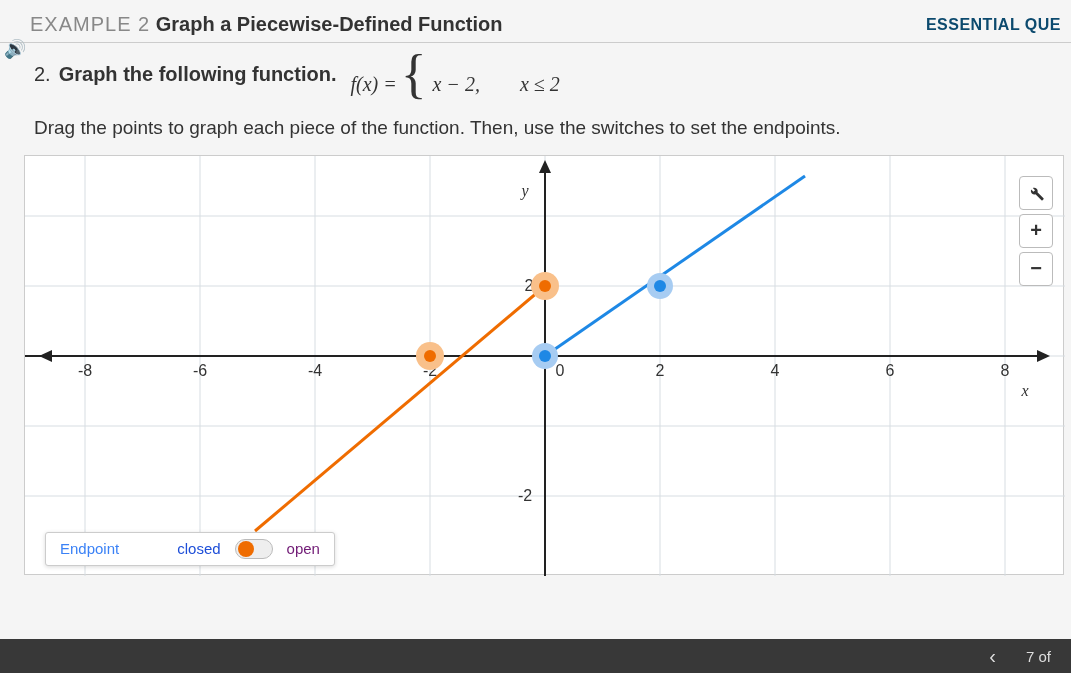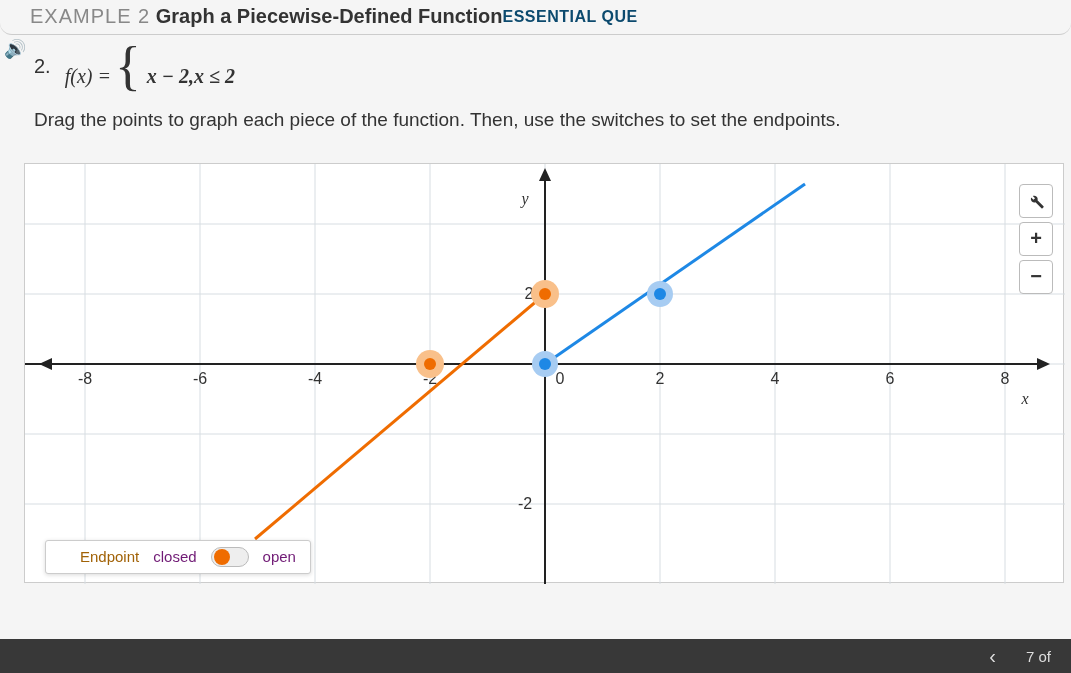--- a/index.html
+++ b/index.html
@@ -6,25 +6,24 @@
   body {
     font-family: Arial, sans-serif;
     background: #f5f5f5;
     width: 1071px;
     height: 673px;
     overflow: hidden;
     position: relative;
   }
   .header-bar {
     display: flex;
-    justify-content: flex-start;
+    justify-content: space-between;
     align-items: center;
-    padding: 5px 10px 6px 30px;
+    padding: 13px 10px 6px 30px;
     border-bottom: 1px solid #ccc;
-    border-radius: 12px;
   }
   .example-title {
     font-size: 20px;
     color: #333;
   }
   .example-title .ex { color: #888; font-weight: 500; letter-spacing: 1px;}
   .example-title .bold { font-weight: 600; color: #333; }
   .essential {
     color: #0c4a6e;
     font-weight: 700;
@@ -54,26 +53,26 @@
   .piecewise {
     display: inline-flex;
     align-items: flex-end;
     margin-left: 6px;
     font-size: 20px;
     font-style: italic;
     font-family: 'Times New Roman', serif;
   }
   .brace { font-size: 54px; font-weight: 200; line-height: 0.8; margin: 0 6px 0 4px; font-style: normal;}
   .piece-rows { display: flex; flex-direction: column; gap: 6px; font-style: normal;}
-  .piece-rows .row { display: flex; font-family: 'Times New Roman', serif; font-style: italic; font-weight: bold;}
+  .piece-rows .row { display: flex; gap: 40px; font-family: 'Times New Roman', serif; font-style: italic;}
   .instr {
     font-size: 19px;
     color: #333;
     margin-left: 14px;
-    margin-bottom: 28px;
+    margin-bottom: 12px;
     line-height: 1.5;
   }
   .graph-wrap {
     position: relative;
     width: 1040px;
     height: 420px;
     margin-left: 4px;
     background: #fff;
     border: 1px solid #ccc;
   }
@@ -96,22 +95,22 @@
     position: absolute;
     left: 20px; bottom: 8px;
     display: flex; align-items: center; gap: 14px;
     background: #fff;
     border: 1px solid #ccc;
     border-radius: 3px;
     padding: 6px 14px;
     font-size: 15px;
     box-shadow: 0 1px 4px rgba(0,0,0,0.15);
   }
-  .endpoint-bar .lbl { color: #a16207; margin-left: 20px; }
-  .endpoint-bar .closed { color: #701a75; }
+  .endpoint-bar .lbl { color: #3b82f6; }
+  .endpoint-bar .closed { color: #1d4ed8; margin-left: 44px; }
   .endpoint-bar .open { color: #701a75; }
   .switch {
     width: 38px; height: 20px; border-radius: 11px;
     background: #eee; border:1px solid #bbb; position: relative;
   }
   .switch .knob {
     width: 16px; height:16px; border-radius: 50%;
     background: #ef6c00; position:absolute; left:2px; top:1px;
   }
   .footer {
@@ -137,20 +136,21 @@
   </div>
   <div class="essential">ESSENTIAL QUE</div>
 </div>
 
 <span class="speaker-icon">🔊</span>
 
 <div class="content">
 
   <div class="question-row">
     <span>2.</span>
+    <span class="prompt">Graph the following function.</span>
     <span class="piecewise">
       <span>f(x) =</span>
       <span class="brace">{</span>
       <span class="piece-rows">
         <span class="row">
           <span>x − 2,</span>
           <span>x ≤ 2</span>
         </span>
       </span>
     </span>

